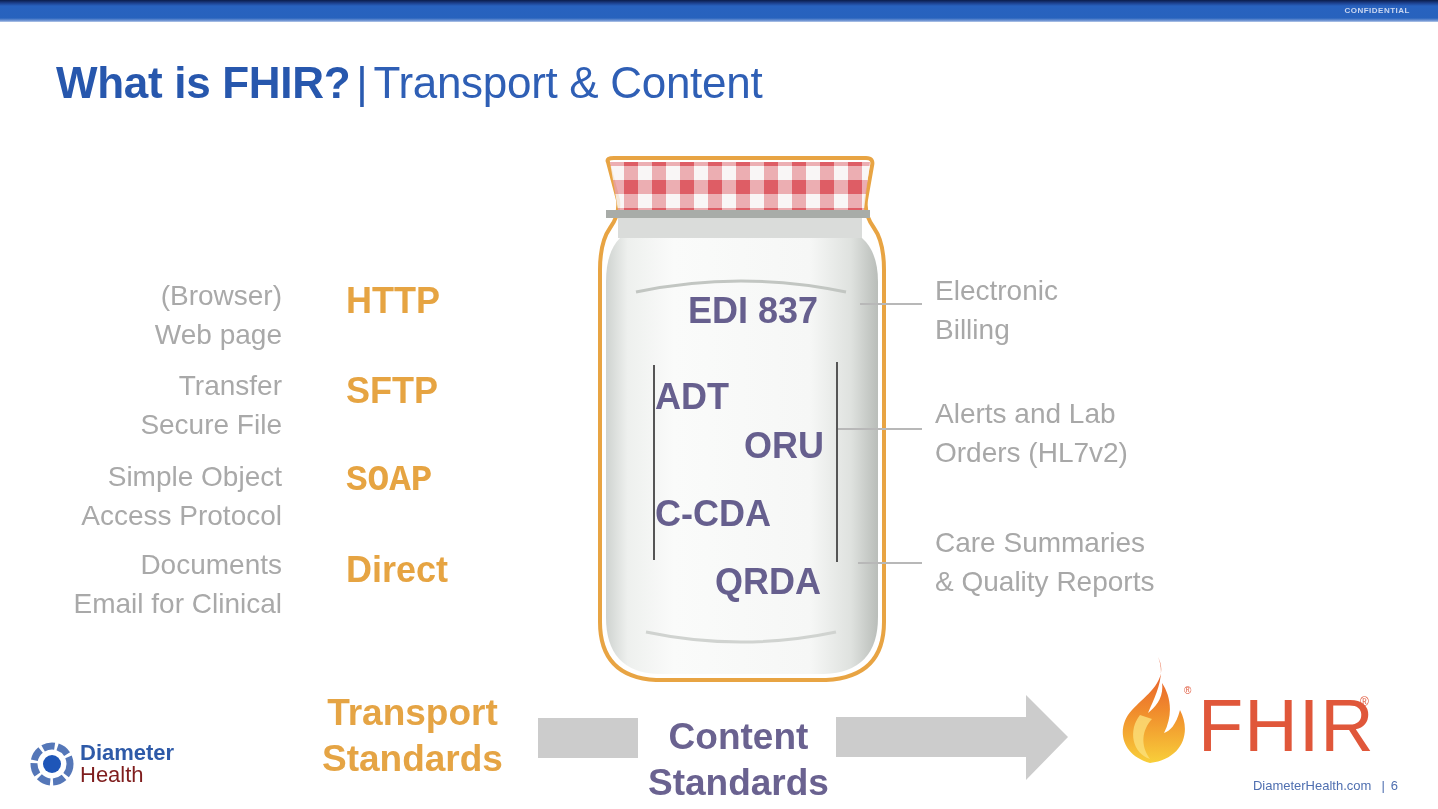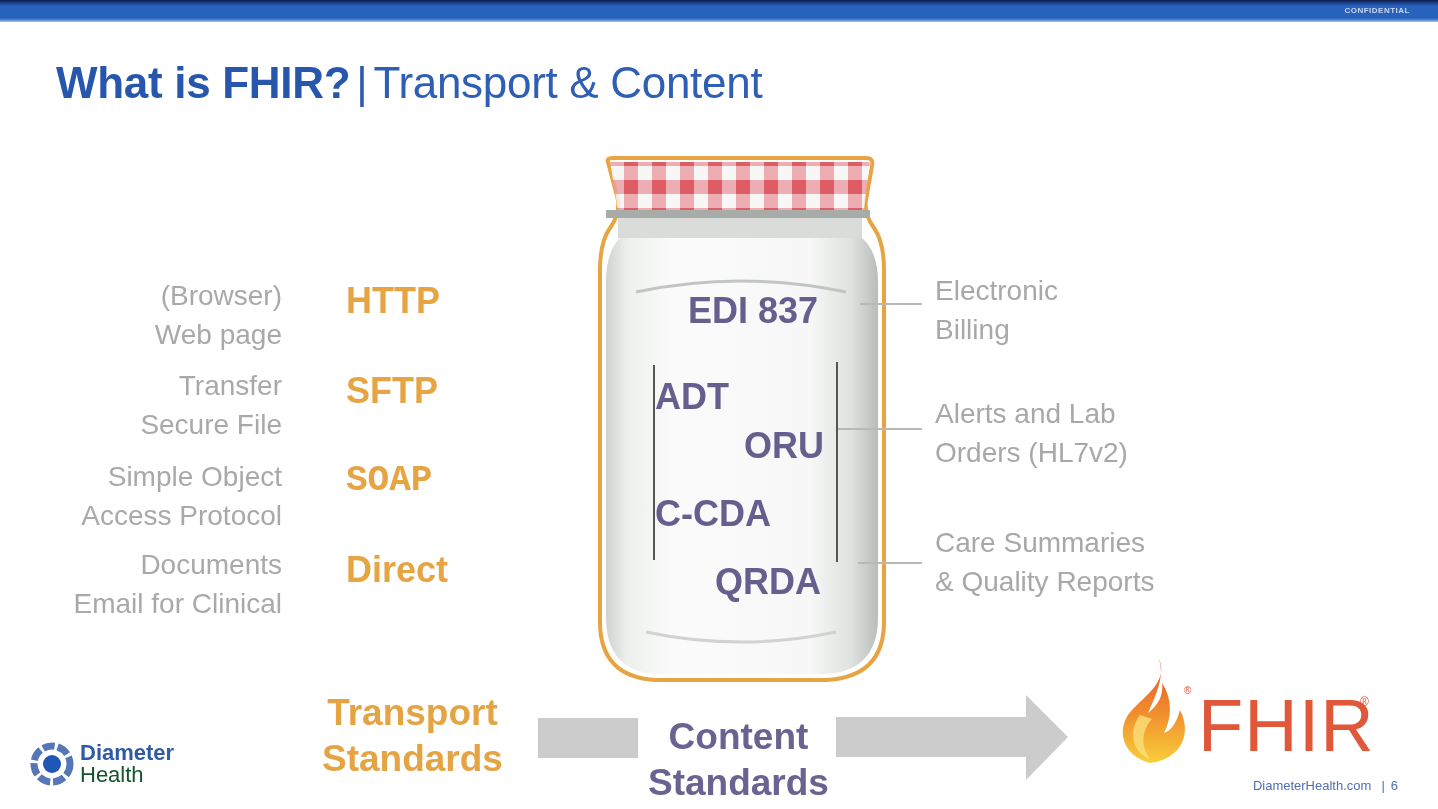--- a/index.html
+++ b/index.html
@@ -46,21 +46,21 @@
   }
 
   .bottom-label { position:absolute; font-weight:bold; font-size:37px; line-height:46px; text-align:center; white-space:nowrap; }
   .transport { color:#e5a444; }
   .contentstd { color:#6a6290; }
 
   .arrow-bar { position:absolute; background:#cccccc; }
 
   .logo { position:absolute; left:30px; top:740px; width:170px; height:50px; }
   .logo-text1 { position:absolute; left:50px; top:0px; font-size:22px; font-weight:bold; color:#2e5aa8; white-space:nowrap; }
-  .logo-text2 { position:absolute; left:50px; top:22px; font-size:22px; color:#14532d; white-space:nowrap; }
+  .logo-text2 { position:absolute; left:50px; top:22px; font-size:22px; color:#7f1d1d; white-space:nowrap; }
 
   .fhir-logo { position:absolute; left:1110px; top:655px; width:260px; height:115px; }
   .fhir-text { position:absolute; left:88px; top:28px; font-size:74px; color:#e0573a; letter-spacing:1px; white-space:nowrap; }
   .fhir-reg { position:absolute; left:250px; top:40px; font-size:12px; color:#e0573a; }
   .fhir-reg2 { position:absolute; left:74px; top:30px; font-size:10px; color:#e0573a; }
 
   .footer { position:absolute; right:40px; top:778px; font-size:13px; color:#4f6fb0; white-space:nowrap; }
   .footer .pipe { margin:0 6px 0 10px; color:#4f6fb0; }
 </style>
 </head>

